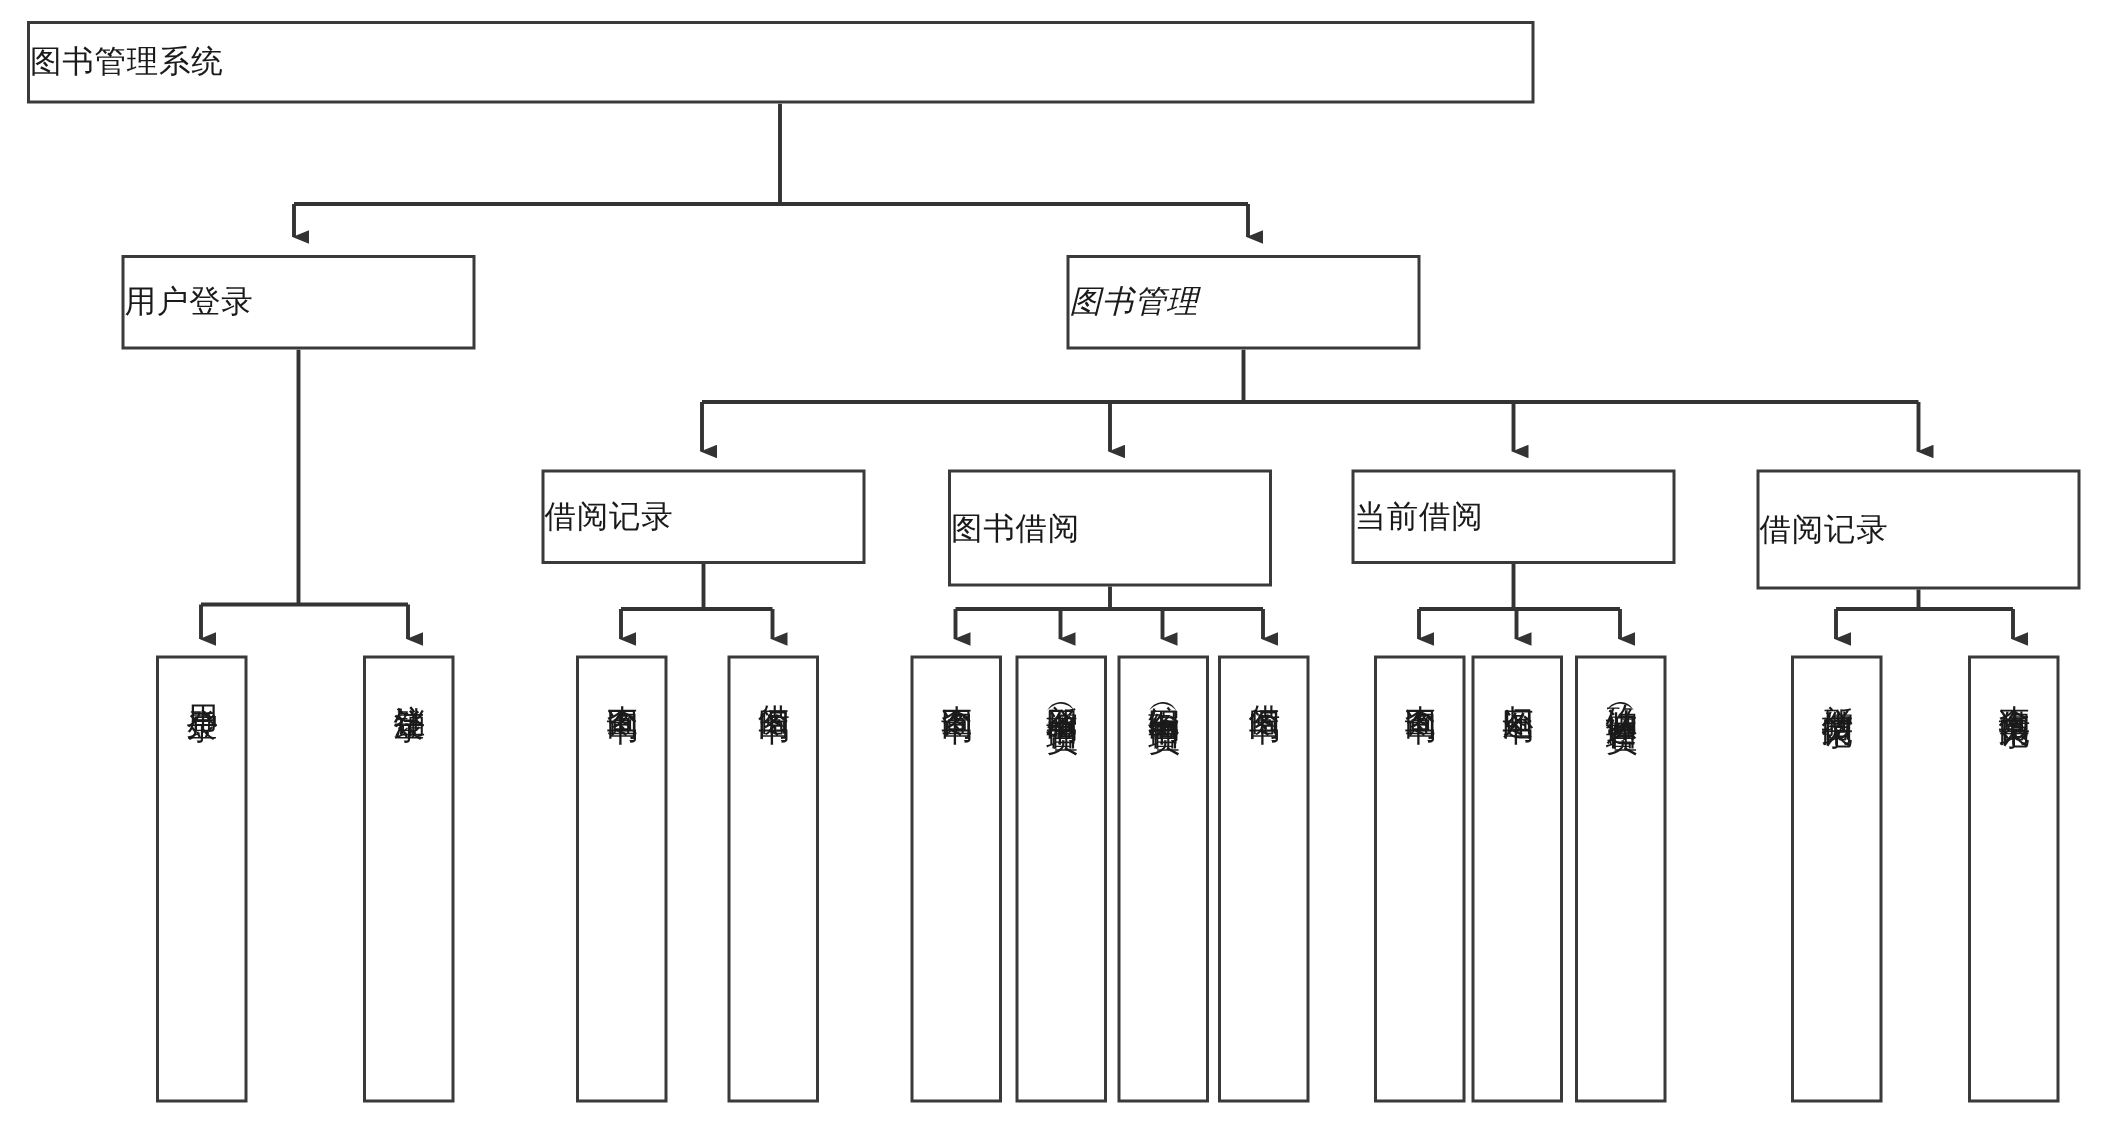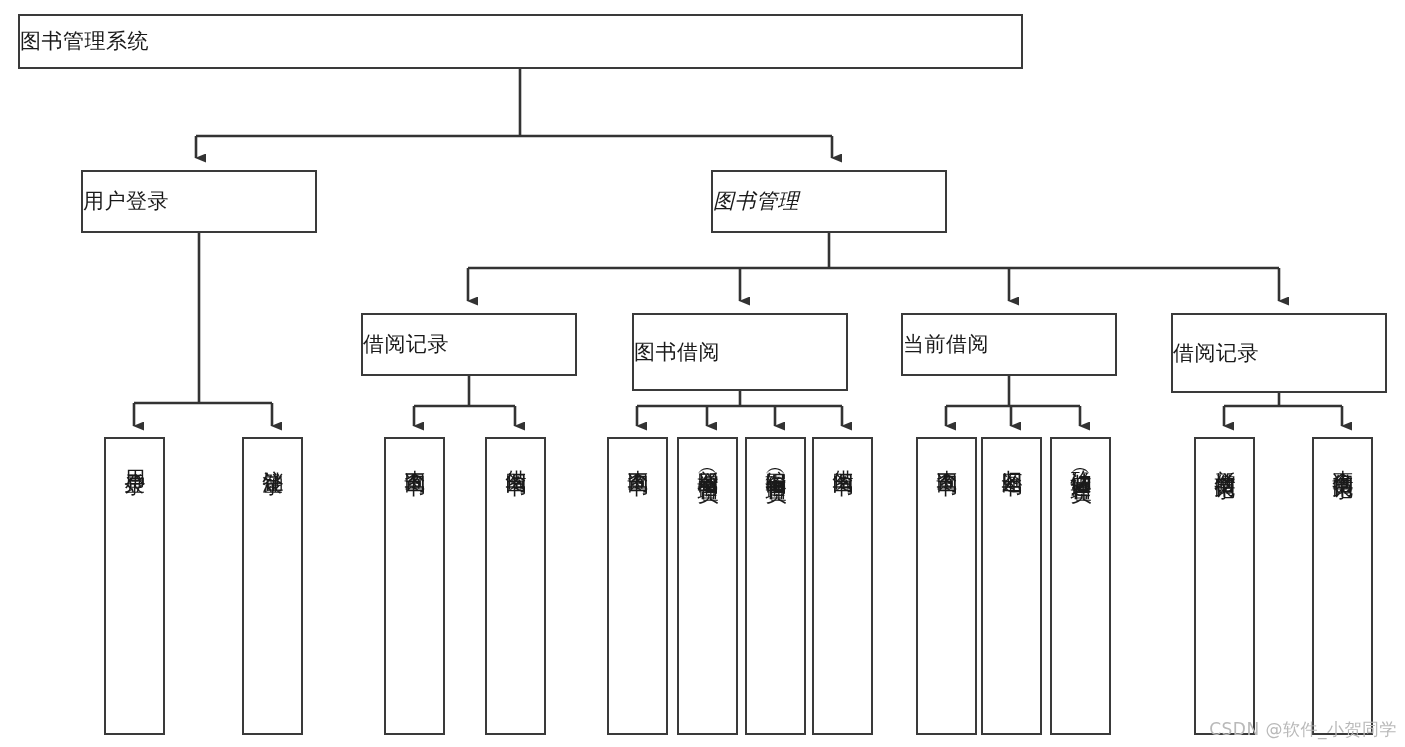--- a/index.html
+++ b/index.html
@@ -185,15 +185,14 @@
     <span class="label">确认归还（管理员）</span>
   </div>
 
   <div class="node vertical" style="left:1194px; top:437px; width:61px; height:298px;">
     <span class="label">新增借阅记录</span>
   </div>
   <div class="node vertical" style="left:1312px; top:437px; width:61px; height:298px;">
     <span class="label">查询借阅记录</span>
   </div>
 
-  <div class="watermark">CSDN @软件_小贺同学</div>
 
 </div>
 
 </body></html>

